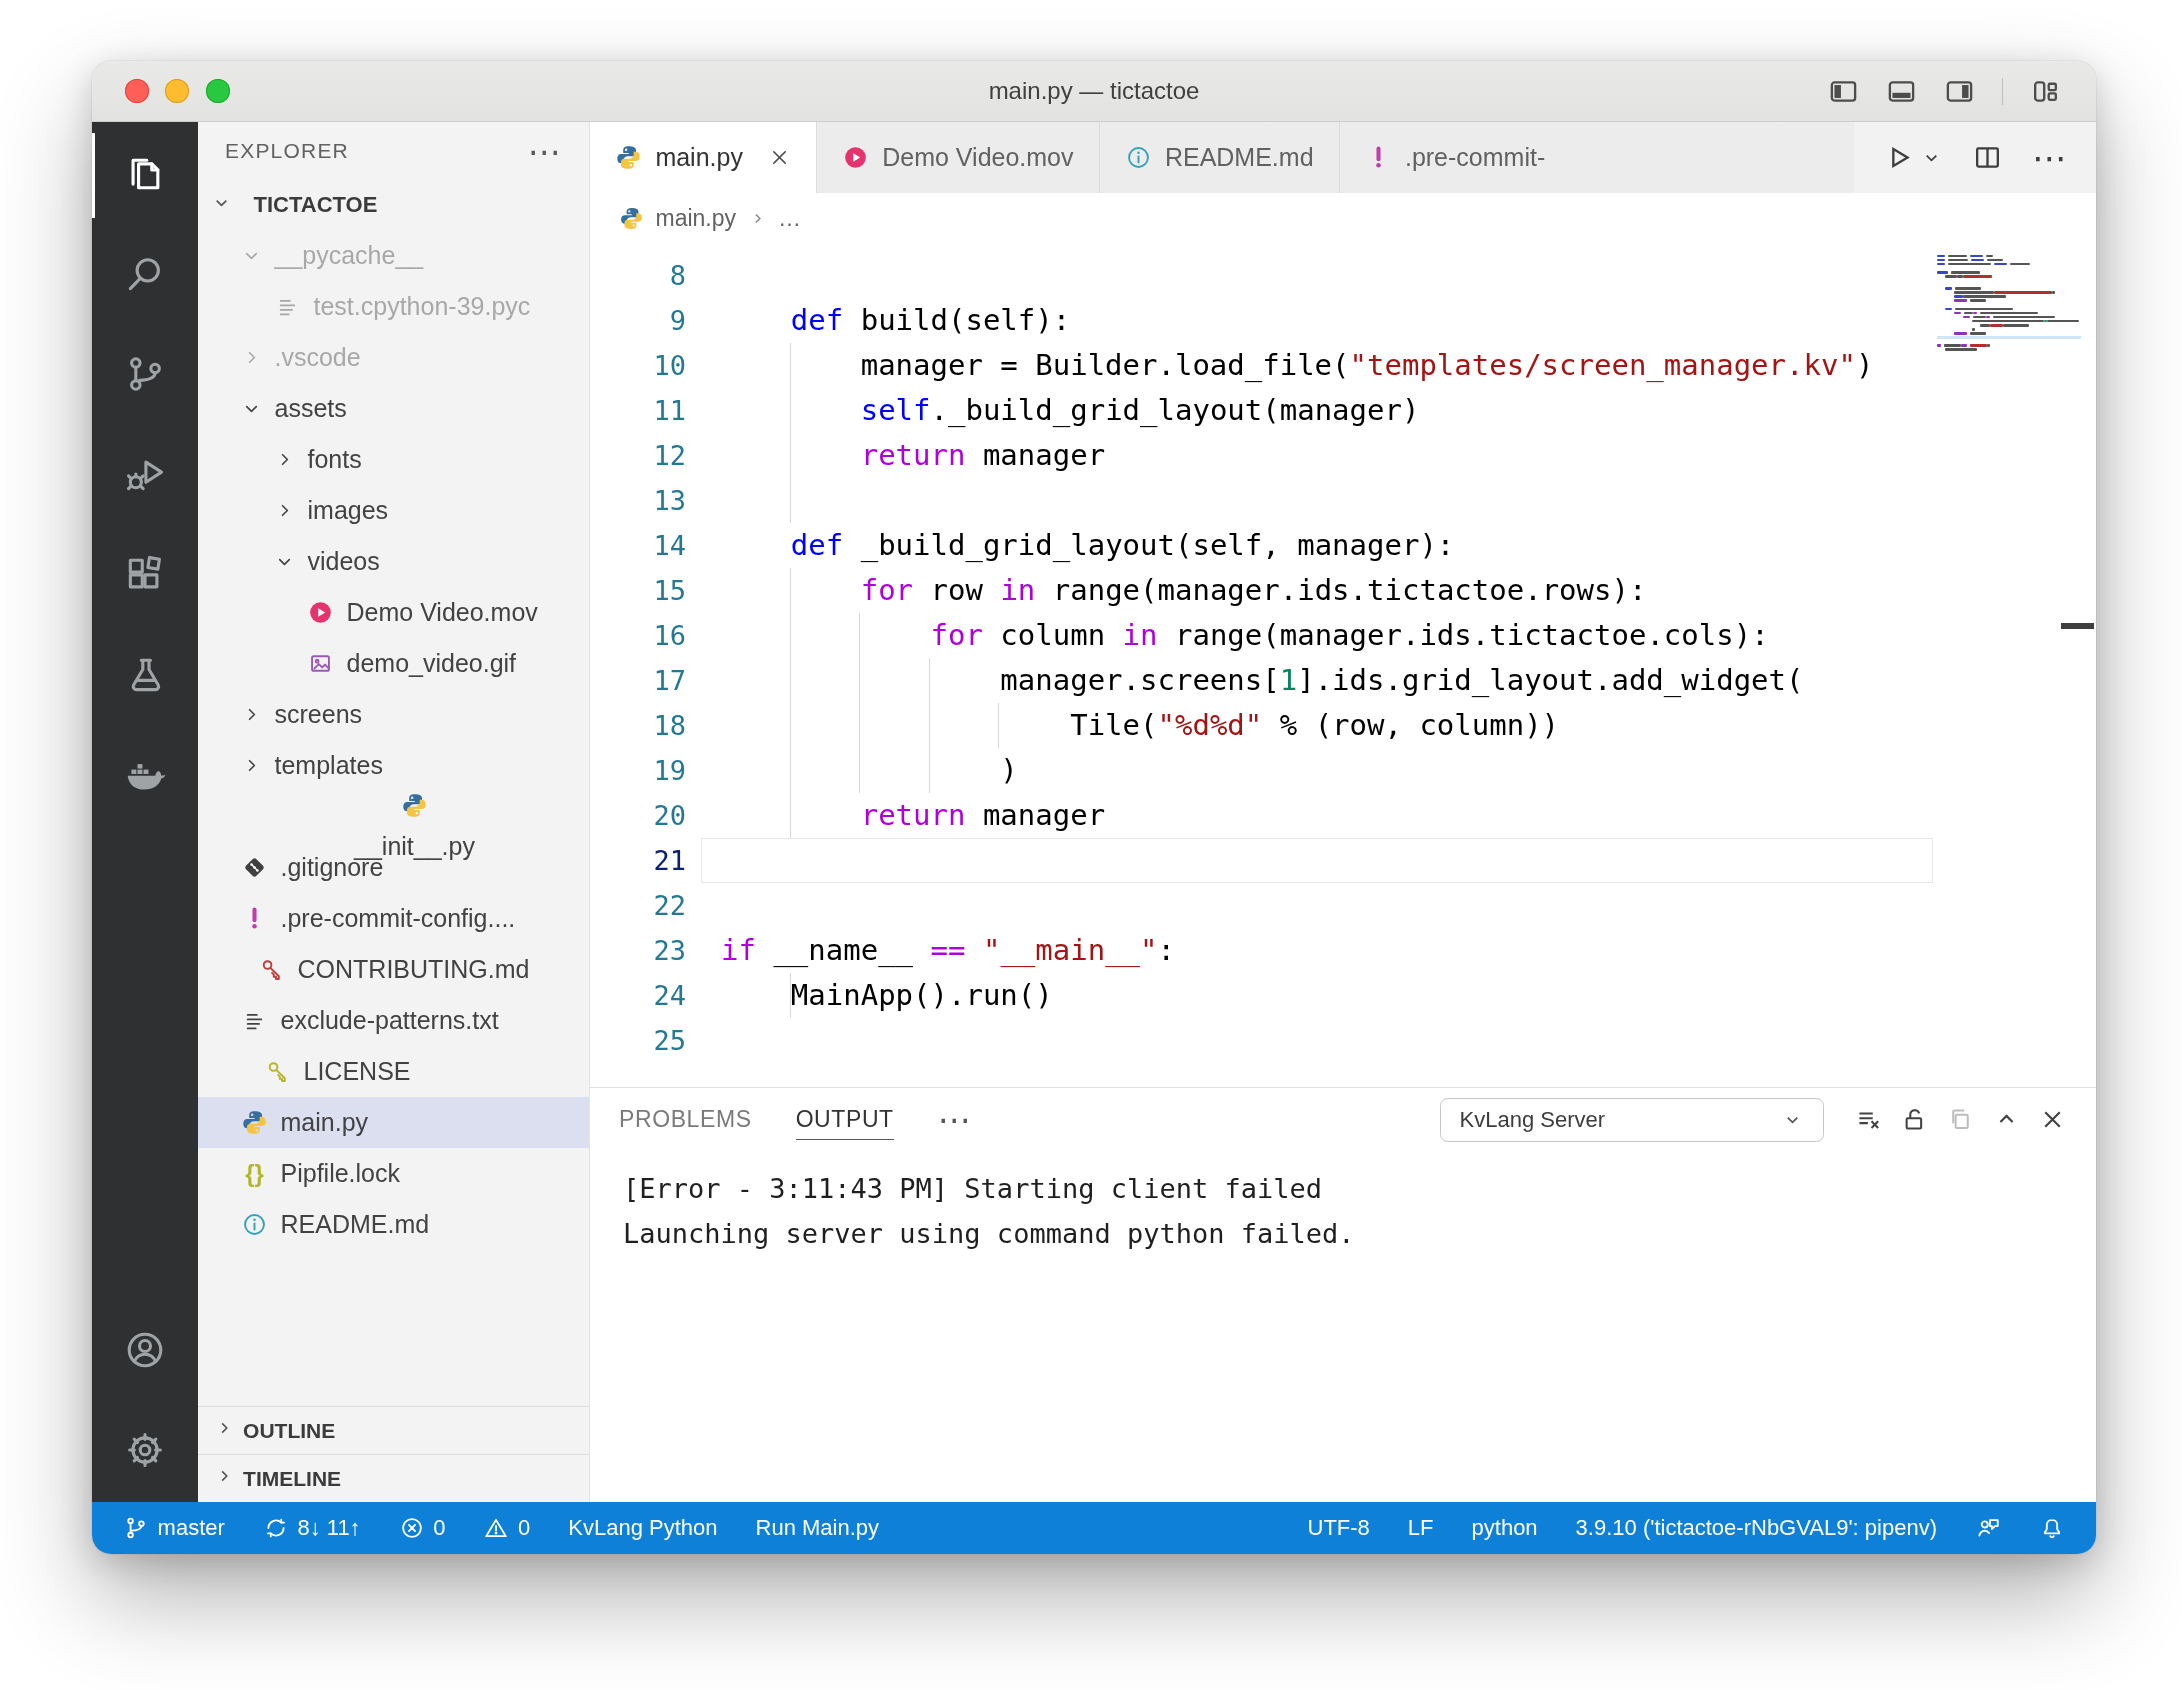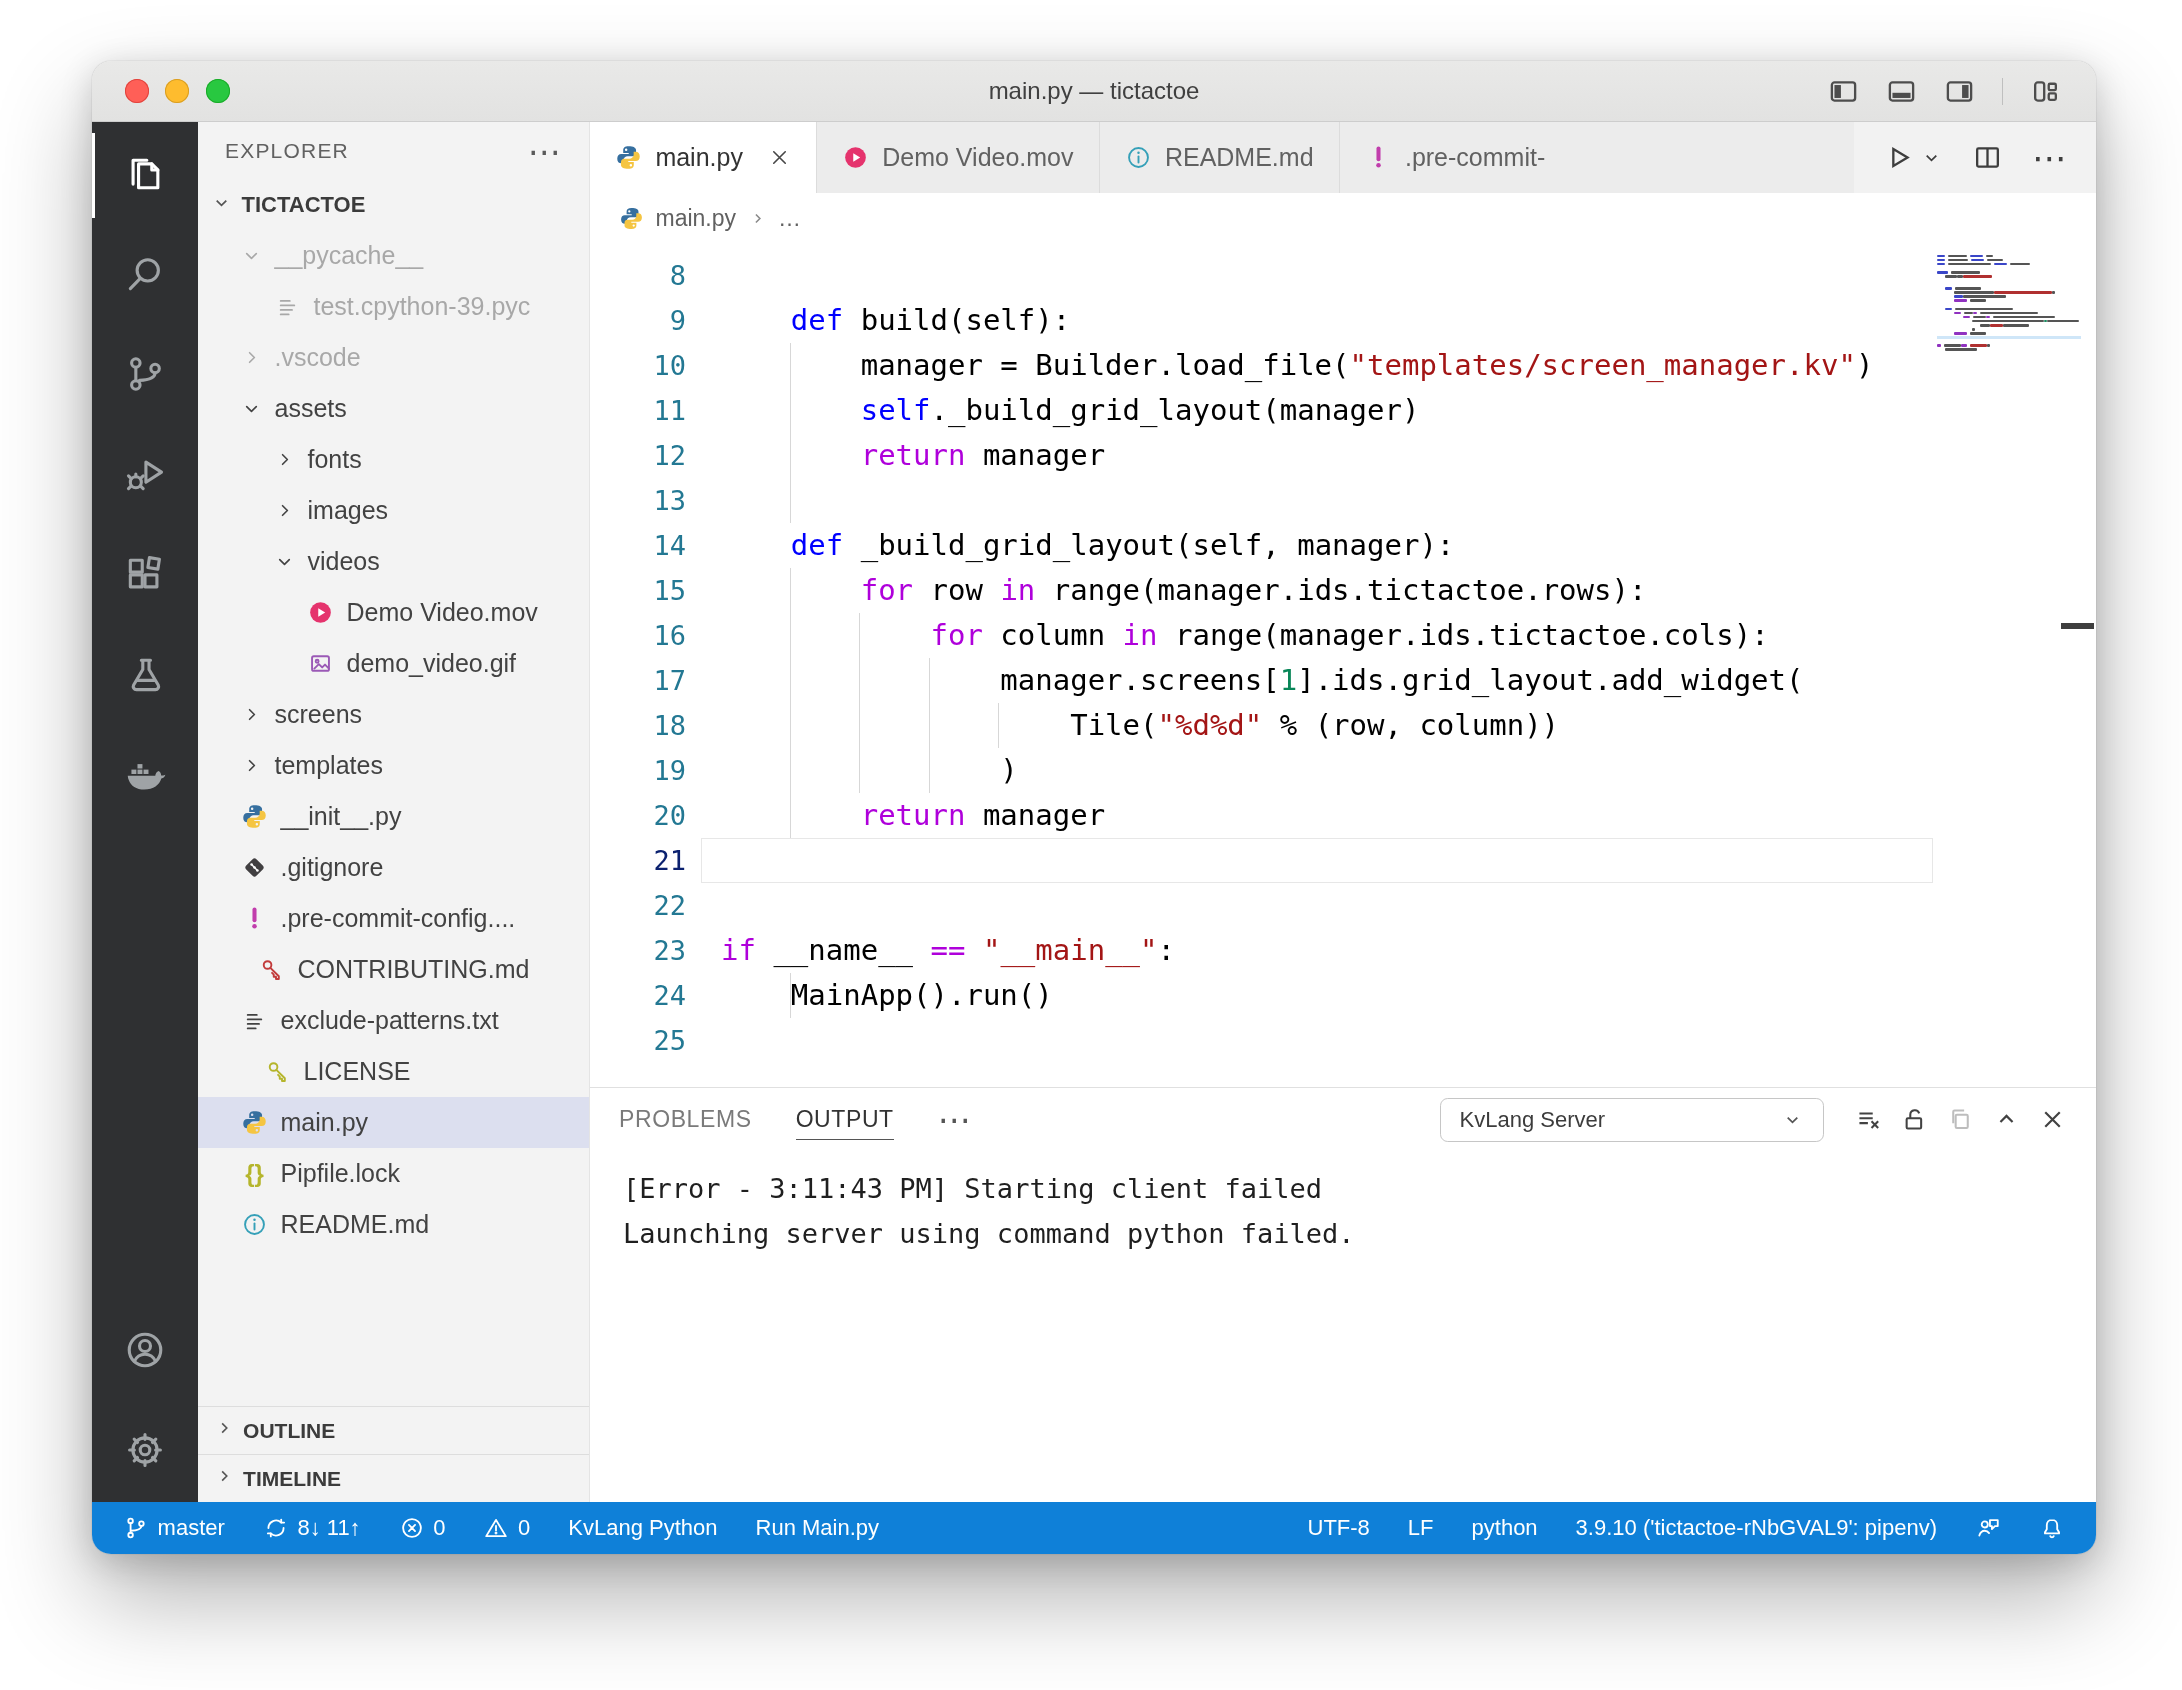--- a/index.html
+++ b/index.html
@@ -28,21 +28,21 @@
   .activitybar{width:106px;background:var(--c-activity);display:flex;flex-direction:column;align-items:stretch;padding-top:3.8px;}
   .ab-item{height:100px;display:flex;align-items:center;justify-content:center;color:#9fa3a6;position:relative;}
   .ab-item svg{width:44px;height:44px;}
   .ab-item.active{color:#fff;}
   .ab-item.active::before{content:"";position:absolute;left:0;top:7.7px;bottom:7.7px;width:2.9px;background:#fff;}
   .ab-spacer{flex:1;}
   
   .sidebar{width:392px;background:var(--c-sidebar);display:flex;flex-direction:column;border-right:1px solid #e4e4e4;min-height:0;}
   .sb-header{height:58px;flex:0 0 auto;display:flex;align-items:center;padding:0 27px;color:#616161;font-size:21px;letter-spacing:1.2px;}
   .sb-header .dots{margin-left:auto;font-size:33px;color:#5a5a5a;line-height:1;}
-  .section-row{height:50px;flex:0 0 auto;display:flex;align-items:center;font-weight:700;font-size:22px;color:#3b3b3b;padding-left:11.5px;gap:9px;}
+  .section-row{height:50px;flex:0 0 auto;display:flex;align-items:center;font-weight:700;font-size:22px;color:#3b3b3b;padding-left:11.5px;gap:21px;}
   .section-row svg{width:23px;height:23px;color:#555;}
   .tree{flex:1;min-height:0;font-size:25px;color:#424242;overflow:hidden;}
   .trow{height:51px;display:flex;align-items:center;gap:11.5px;}
   .trow .chev svg{width:23px;height:23px;display:block;}
   .trow .ficon{width:29px;height:29px;display:flex;align-items:center;justify-content:center;flex:0 0 auto;}
   .trow .ficon svg{width:27px;height:27px;display:block;}
   .trow.muted{color:#a8a8a8;}
   .trow.selected{background:var(--c-select);}
   .glyph-ic{font-weight:700;font-size:24px;line-height:1;}
   .sb-foot{flex:0 0 auto;}
@@ -325,21 +325,21 @@
             <span>screens</span>
           </div>
           <div class="trow" style="padding-left: 42px;">
             <span class="chev">
               <svg viewBox="0 0 24 24" fill="none" stroke="currentColor" stroke-width="1.7" stroke-linecap="round" stroke-linejoin="round">
                 <path d="M10 7l5 5-5 5"></path>
               </svg>
             </span>
             <span>templates</span>
           </div>
-          <div class="trow" style="padding-left: 42px;">
+          <div class="trow" style="padding-left: 42px; flex-direction: column;">
             <span class="ficon">
               <span>
                 <svg viewBox="0 0 24 24">
                   <path fill="#366f9f" d="M12 2c-3.3 0-4.7 1.4-4.7 3.4V8h4.9v.9H5.6C3.4 8.9 2 10.4 2 13s1.4 4.1 3.6 4.1h1.8v-2.7c0-2 1.8-3.6 3.9-3.6h4.4c1.8 0 3-1.2 3-3V5.4C18.7 3.4 16.5 2 12 2zM9.9 4.1a1.1 1.1 0 110 2.2 1.1 1.1 0 010-2.2z"></path>
                   <path fill="#f5c542" d="M12 22c3.3 0 4.7-1.4 4.7-3.4V16h-4.9v-.9h6.6c2.2 0 3.6-1.5 3.6-4.1s-1.4-4.1-3.6-4.1h-1.8v2.7c0 2-1.8 3.6-3.9 3.6H8.3c-1.8 0-3 1.2-3 3v2.4C5.3 20.6 7.5 22 12 22zm2.1-2.1a1.1 1.1 0 110-2.2 1.1 1.1 0 010 2.2z"></path>
                 </svg>
               </span>
             </span>
             <span>__init__.py</span>
           </div>

